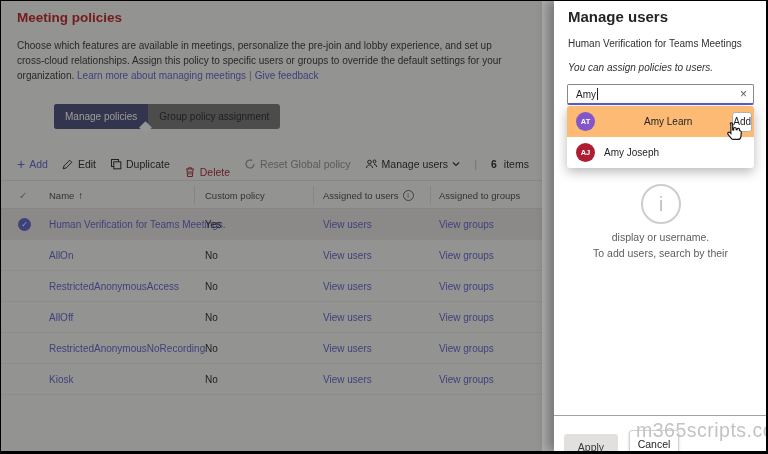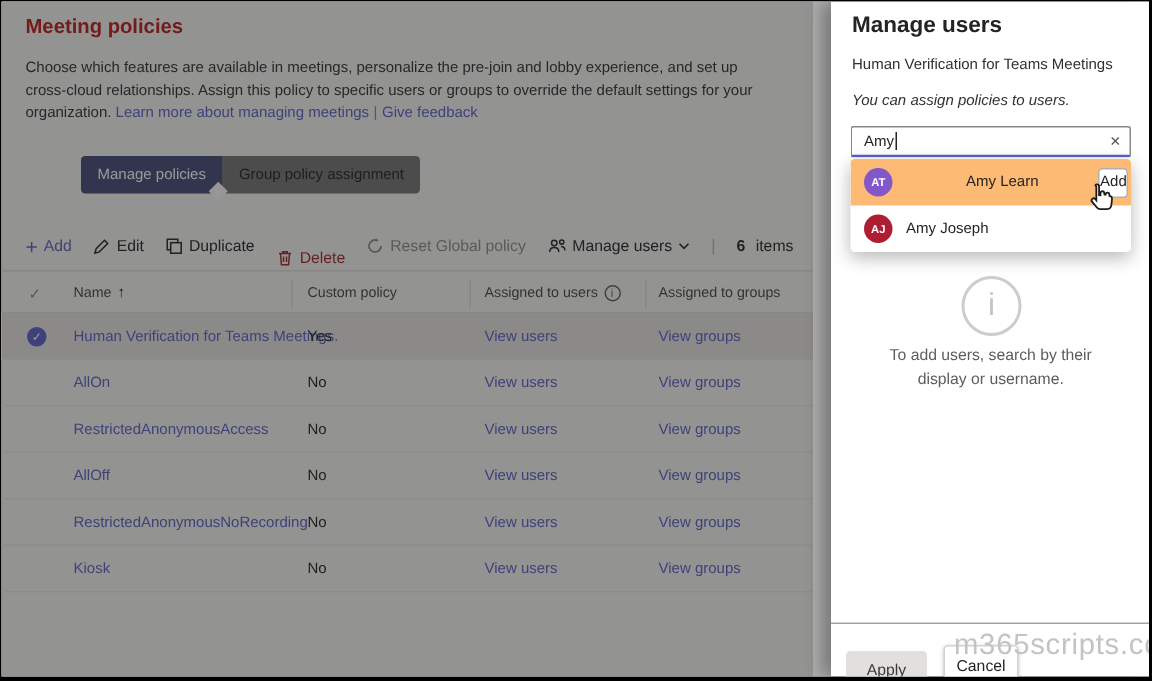--- a/index.html
+++ b/index.html
@@ -252,22 +252,22 @@
           <button class="add-btn">Add</button>
         </div>
         <div class="dd-row">
           <span class="avatar" style="background: rgb(174, 30, 51);">AJ</span>
           <span class="dd-name">Amy Joseph</span>
         </div>
       </div>
 
     <div class="empty-circle">i</div>
     <div class="empty-text">
+      <div>display or username.</div>
       <div>To add users, search by their</div>
-      <div>display or username.</div>
     </div>
 
     <div class="panel-footer">
       <button class="apply-btn">Apply</button>
       <button class="cancel-btn">Cancel</button>
     </div>
   </aside>
 
   <div class="watermark">m365scripts.com</div>
 

